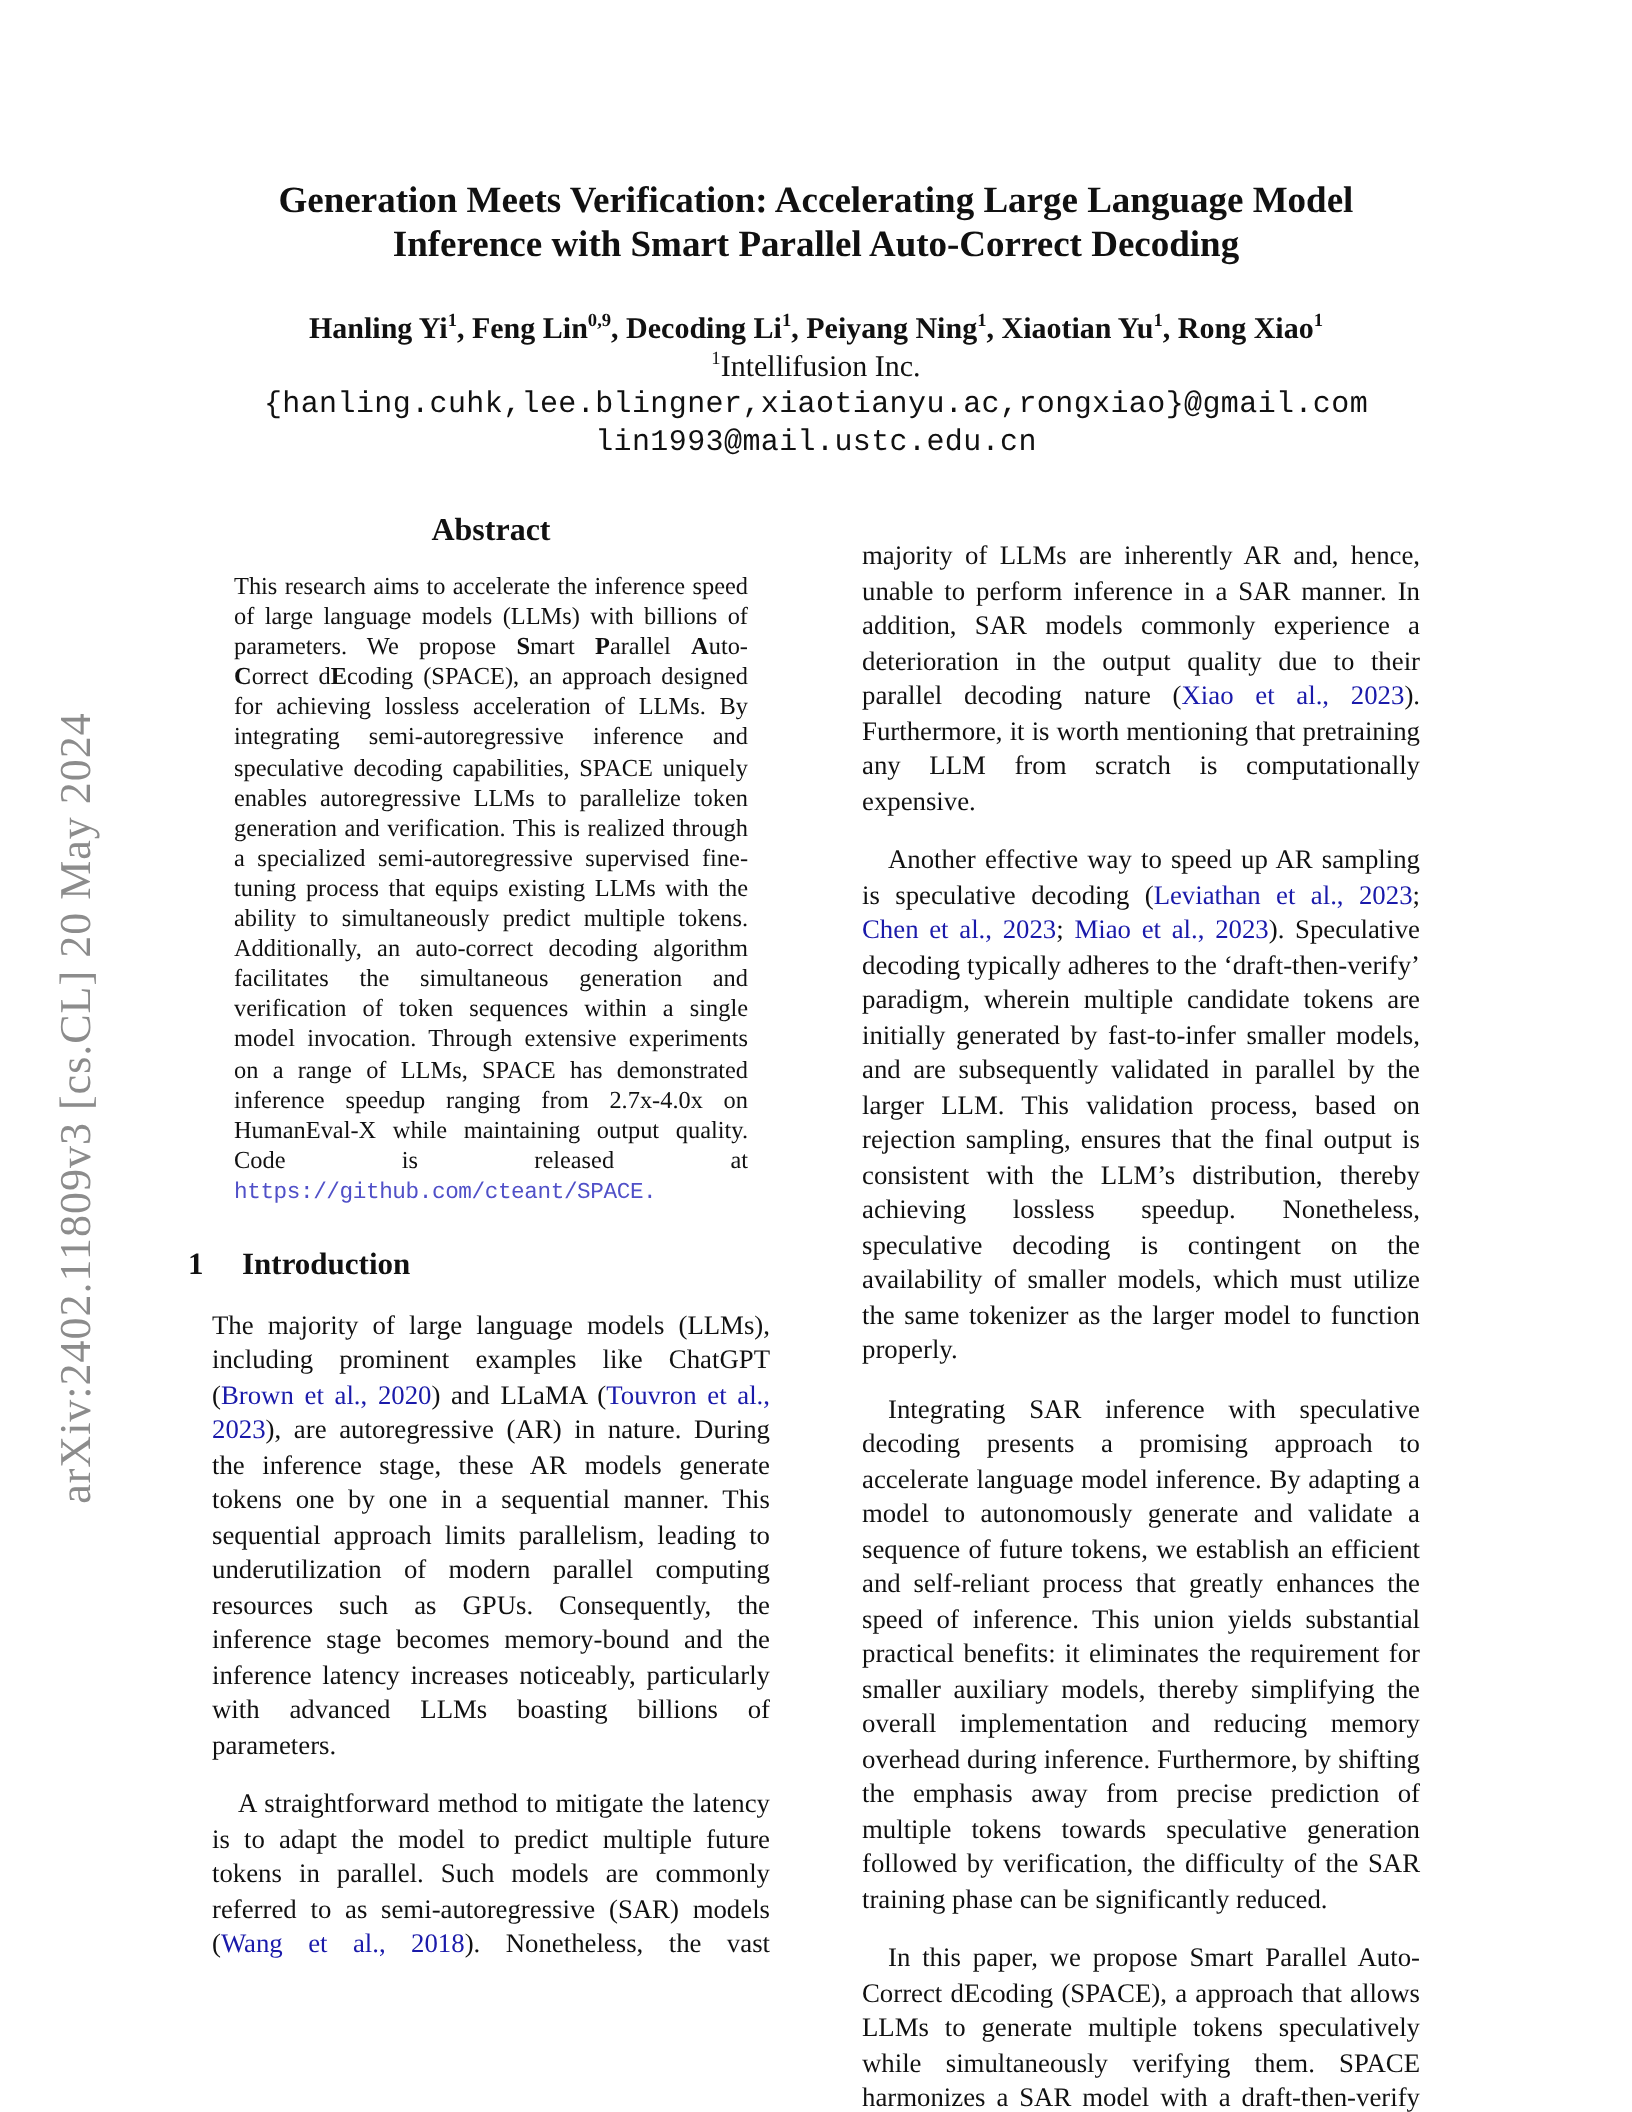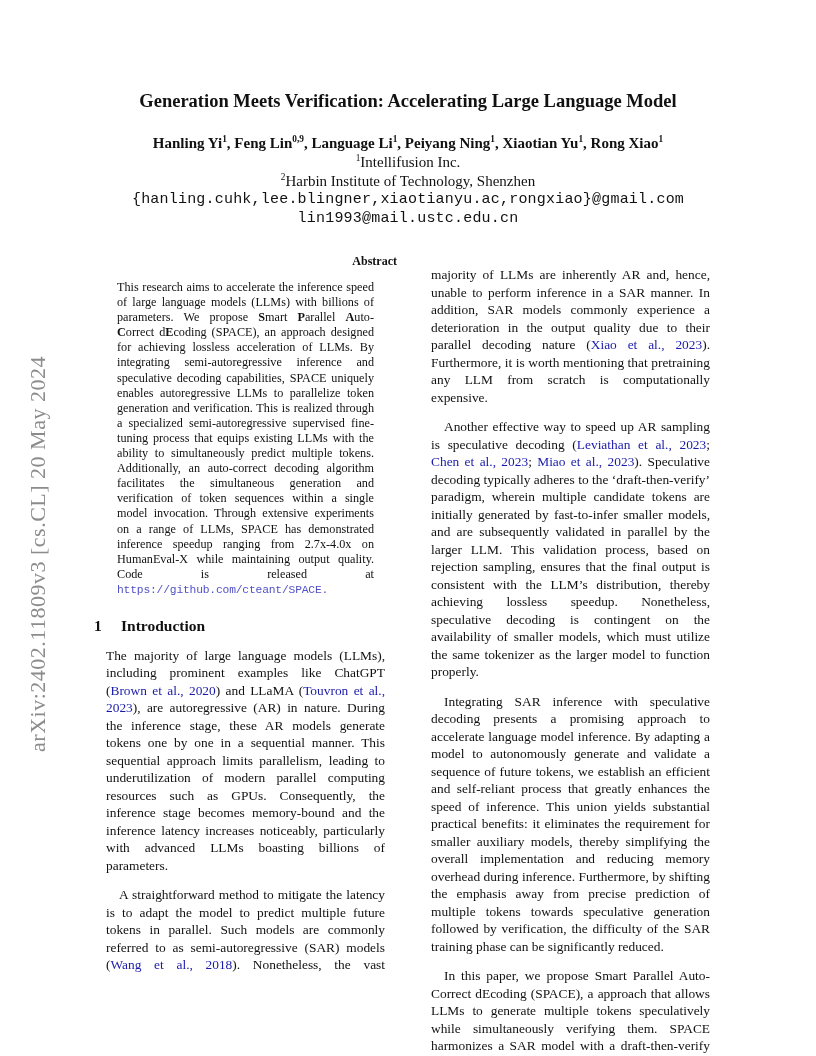--- a/index.html
+++ b/index.html
@@ -31,22 +31,22 @@
   sup { font-size: 0.62em; vertical-align: super; line-height: 0; }
 
   .columns {
     display: flex;
     margin: 26px 94px 0 94px;
     gap: 22px;
   }
   .col { width: 303px; }
 
   .abstract-heading {
-    text-align: right;
-    font-size: 12px;
+    text-align: center;
+    font-size: 16px;
     font-weight: bold;
     margin: 0 0 11px 0;
   }
   .abstract-body {
     margin: 0 23px;
     font-size: 12.2px;
     line-height: 15.1px;
     text-align: justify;
   }
   .section-heading {
@@ -72,24 +72,24 @@
 </head>
 <body>
 
 <div class="page">
 
   <div class="arxiv-stamp">arXiv:2402.11809v3  [cs.CL]  20 May 2024</div>
 
   <header>
     <div class="title">
       <div>Generation Meets Verification: Accelerating Large Language Model</div>
+      <div>Inference with Smart Parallel Auto-Correct Decoding</div>
     </div>
-    <div class="authors"><span>Hanling Yi</span><sup>1</sup><span>, Feng Lin</span><sup>0,9</sup><span>, Language Li</span><sup>1</sup><span>, Peiyang Ning</span><sup>1</sup><span>, Xiaotian Yu</span><sup>1</sup><span>, Rong Xiao</span><sup>1</sup></div>
+    <div class="authors"><span>Hanling Yi</span><sup>1</sup><span>, Feng Lin</span><sup>0,9</sup><span>, Decoding Li</span><sup>1</sup><span>, Peiyang Ning</span><sup>1</sup><span>, Xiaotian Yu</span><sup>1</sup><span>, Rong Xiao</span><sup>1</sup></div>
     <div class="affil"><sup>1</sup><span>Intellifusion Inc.</span></div>
-    <div class="affil"><sup>2</sup><span>Harbin Institute of Technology, Shenzhen</span></div>
     <div class="email">{hanling.cuhk,lee.blingner,xiaotianyu.ac,rongxiao}@gmail.com</div>
     <div class="email">lin1993@mail.ustc.edu.cn</div>
   </header>
 
   <div class="columns">
 
     <div class="col">
       <h2 class="abstract-heading">Abstract</h2>
       <p class="abstract-body"><span>This research aims to accelerate the inference speed of large language models (LLMs) with billions of parameters. We propose </span><span class="b">S</span><span>mart </span><span class="b">P</span><span>arallel </span><span class="b">A</span><span>uto-</span><span class="b">C</span><span>orrect d</span><span class="b">E</span><span>coding (SPACE), an approach designed for achieving lossless acceleration of LLMs. By integrating semi-autoregressive inference and speculative decoding capabilities, SPACE uniquely enables autoregressive LLMs to parallelize token generation and verification. This is realized through a specialized semi-autoregressive supervised fine-tuning process that equips existing LLMs with the ability to simultaneously predict multiple tokens. Additionally, an auto-correct decoding algorithm facilitates the simultaneous generation and verification of token sequences within a single model invocation. Through extensive experiments on a range of LLMs, SPACE has demonstrated inference speedup ranging from 2.7x-4.0x on HumanEval-X while maintaining output quality. Code is released at </span><span class="link mono">https://github.com/cteant/SPACE.</span></p>
 

